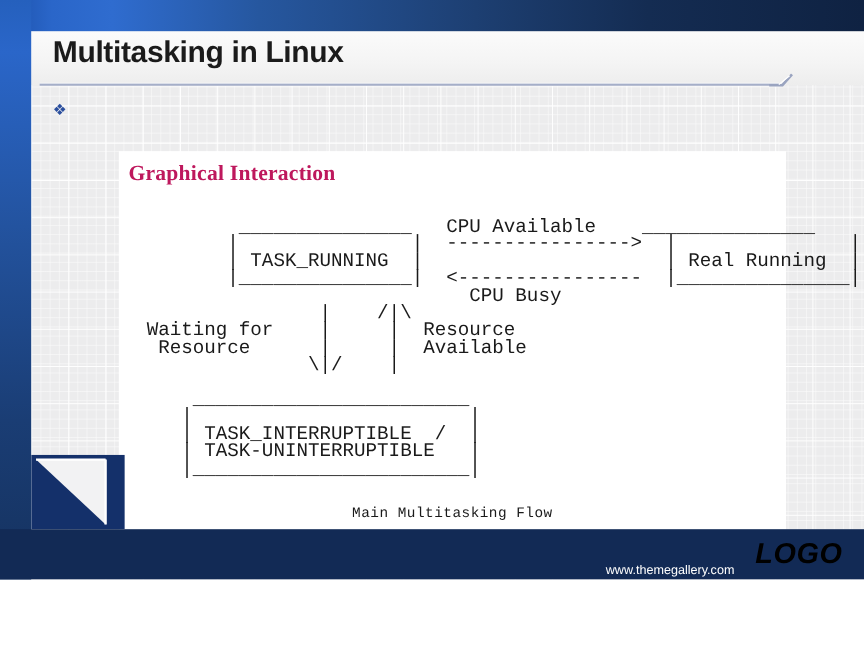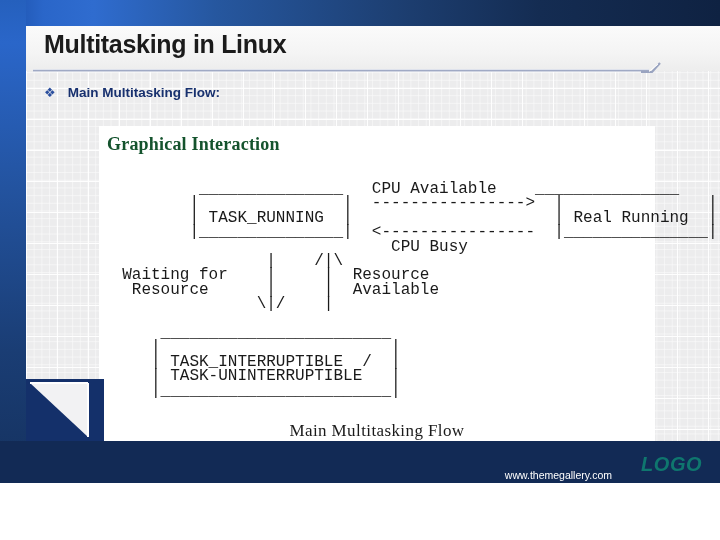--- a/index.html
+++ b/index.html
@@ -135,21 +135,21 @@
     background: #ffffff;
   }
 
   .panel-heading {
     position: absolute;
     left: 8px;
     top: 8px;
     font-family: "Liberation Serif", serif;
     font-size: 18px;
     font-weight: bold;
-    color: #14532d;
+    color: #be185d;
     letter-spacing: 0.2px;
   }
 
   .ascii-art {
     position: absolute;
     left: 4px;
     top: 40px;
     font-family: "Liberation Mono", "DejaVu Sans Mono", monospace;
     font-size: 16px;
     line-height: 14.4px;
@@ -157,22 +157,22 @@
     white-space: pre;
     letter-spacing: 0px;
   }
 
   .panel-caption {
     position: absolute;
     left: 0;
     top: 295px;
     width: 556px;
     text-align: center;
-    font-family: Liberation Serif, serif;
-    font-size: 17px;
+    font-family: Liberation Mono, monospace;
+    font-size: 12px;
     color: #1a1a1a;
     letter-spacing: 0.4px;
   }
 
   
   .corner-fold {
     position: absolute;
     left: 26px;
     bottom: 42px;
     width: 78px;
@@ -185,22 +185,22 @@
     right: 108px;
     bottom: 2px;
     color: #ffffff;
     font-size: 10.5px;
     white-space: nowrap;
   }
   .footer-logo {
     position: absolute;
     right: 18px;
     bottom: 7px;
-    color: #0f766e;
-    font-size: 20px;
+    color: #000000;
+    font-size: 24px;
     font-weight: bold;
     font-style: italic;
     letter-spacing: 0.5px;
   }
 </style>
 </head>
 <body>
 
 <div class="slide">
 
@@ -216,21 +216,20 @@
   <div class="title-rule"></div>
   <div class="title-rule-tail">
     <svg width="22" height="12" viewBox="0 0 22 12">
       <path d="M1 10 L12 10 L20 1" fill="none" stroke="#9aa4c0" stroke-width="2.2"></path>
       <path d="M9 9.5 L18 2.2" fill="none" stroke="#ffffff" stroke-width="1"></path>
     </svg>
   </div>
 
   <div class="bullet-row">
     <span class="bullet-mark">❖</span>
-    <span class="bullet-text">Main Multitasking Flow:</span>
   </div>
 
   <div class="panel">
     <div class="panel-heading">Graphical Interaction</div>
 
     <pre class="ascii-art">          _______________   CPU Available    _______________
          |               |  ----------------&gt;  |               |
          | TASK_RUNNING  |                     | Real Running  |
          |_______________|  &lt;----------------  |_______________|
                               CPU Busy

